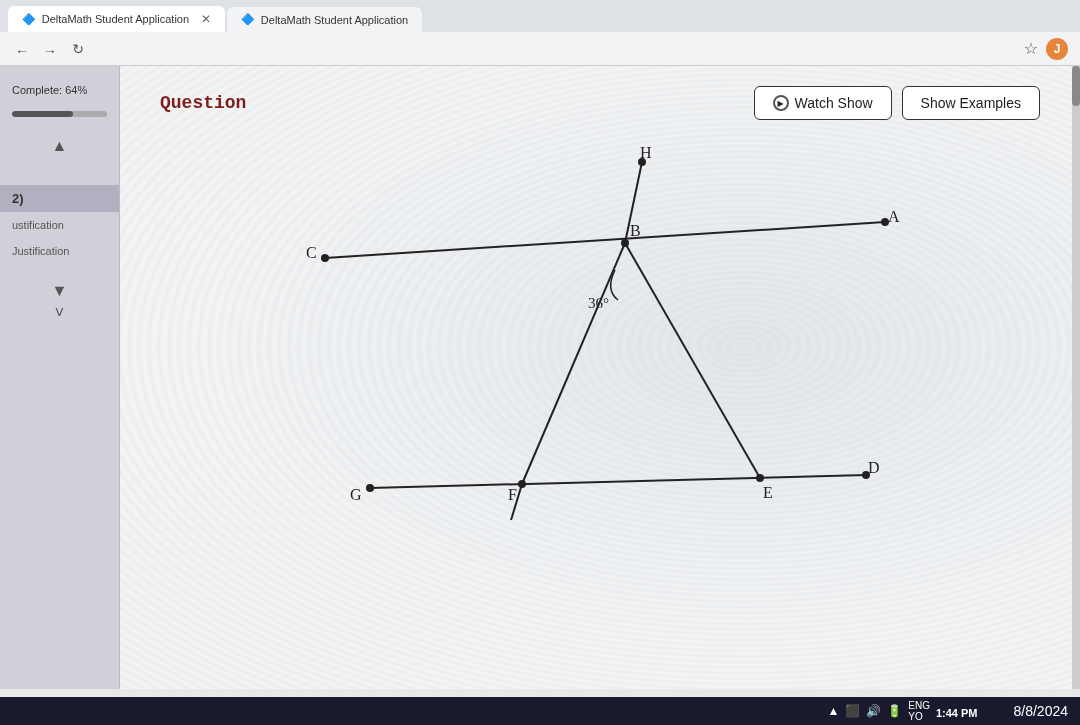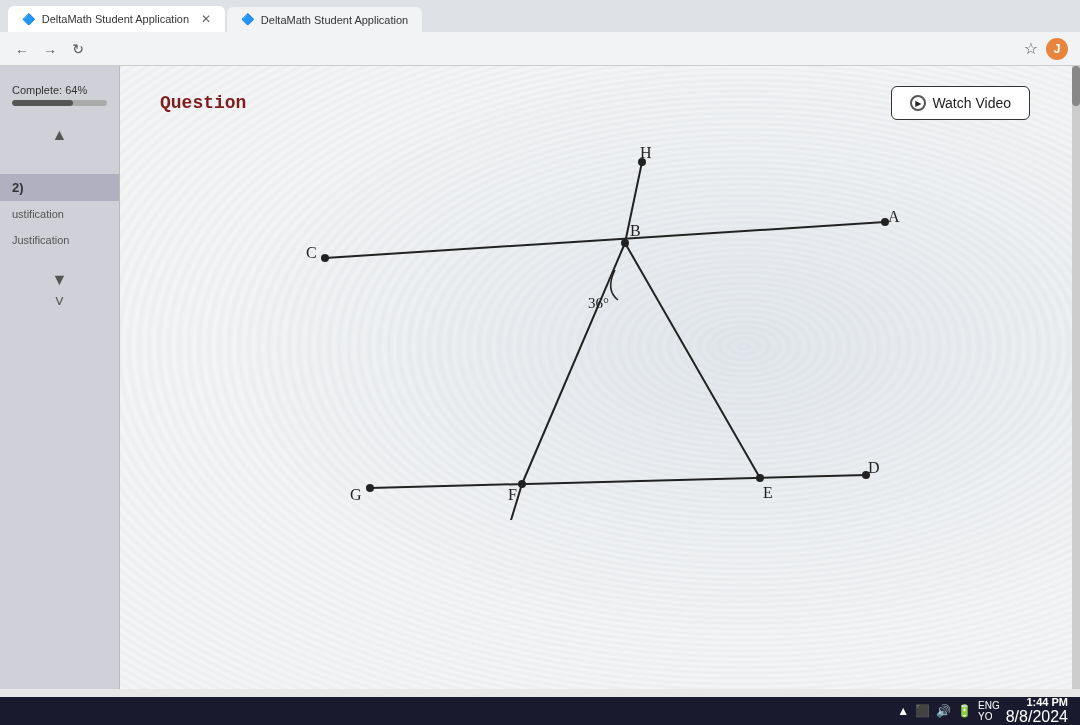--- a/index.html
+++ b/index.html
@@ -83,21 +83,21 @@
       flex-direction: column;
       padding: 8px 0;
       border-right: 1px solid #bbb;
     }
     .sidebar-progress {
       padding: 10px 12px;
       font-family: Arial, sans-serif;
       font-size: 12px;
       color: #333;
     }
-    .progress-label { margin-bottom: 4px; font-size: 11px; }
+    .progress-label { margin-bottom: 15px; font-size: 11px; }
     .progress-bar-bg {
       background: #aaa;
       height: 6px;
       border-radius: 3px;
       overflow: hidden;
     }
     .progress-bar-fill {
       background: #555;
       height: 100%;
       border-radius: 3px;
@@ -256,21 +256,21 @@
       align-items: center;
       justify-content: flex-end;
       padding: 0 12px;
       font-family: Arial, sans-serif;
       font-size: 11px;
       color: #fff;
       gap: 12px;
       z-index: 100;
     }
     .taskbar-time { font-size: 11px; font-weight: bold; }
-    .taskbar-date { font-size: 16px; }
+    .taskbar-date { font-size: 14px; margin-left: 36px; }
     .taskbar-icons { display: flex; gap: 6px; align-items: center; }
     .taskbar-icon { font-size: 12px; }
     .taskbar-lang { font-size: 10px; }
 
     
     .scroll-indicator {
       position: absolute;
       right: 0;
       top: 0;
       bottom: 0;
@@ -347,21 +347,24 @@
 
   <div class="content-area">
     <div class="ripple-bg"></div>
 
     <div class="content-inner">
 
       <div class="header-row">
         <div class="question-label">Question</div>
         <button class="btn-watch-video">
           <span class="play-icon">▶</span>
-          <span>Watch Video</span>
+          <span>Watch Show</span>
+        </button>
+        <button class="btn-show-examples">
+          <span>Show Examples</span>
         </button>
       </div>
 
 
       <div class="diagram-container">
         <svg width="660" height="380" viewBox="0 0 660 380">
 
           <line x1="55" y1="118" x2="615" y2="82" stroke="#222" stroke-width="2"></line>
 
           <circle cx="55" cy="118" r="4" fill="#222"></circle>
@@ -418,18 +421,18 @@
 <div class="taskbar">
   <div class="taskbar-icons">
     <span class="taskbar-icon">▲</span>
     <span class="taskbar-icon">⬛</span>
     <span class="taskbar-icon">🔊</span>
     <span class="taskbar-icon">🔋</span>
     <span class="taskbar-lang">
       <span>ENG</span><br>
       <span>YO</span>
     </span>
-    <div style="display:flex;flex-direction:column;align-items:flex-end;">
+    <div style="display:flex;align-items:flex-end;">
       <span class="taskbar-time">1:44 PM</span>
       <span class="taskbar-date">8/8/2024</span>
     </div>
   </div>
 </div>
 
 </body></html>

